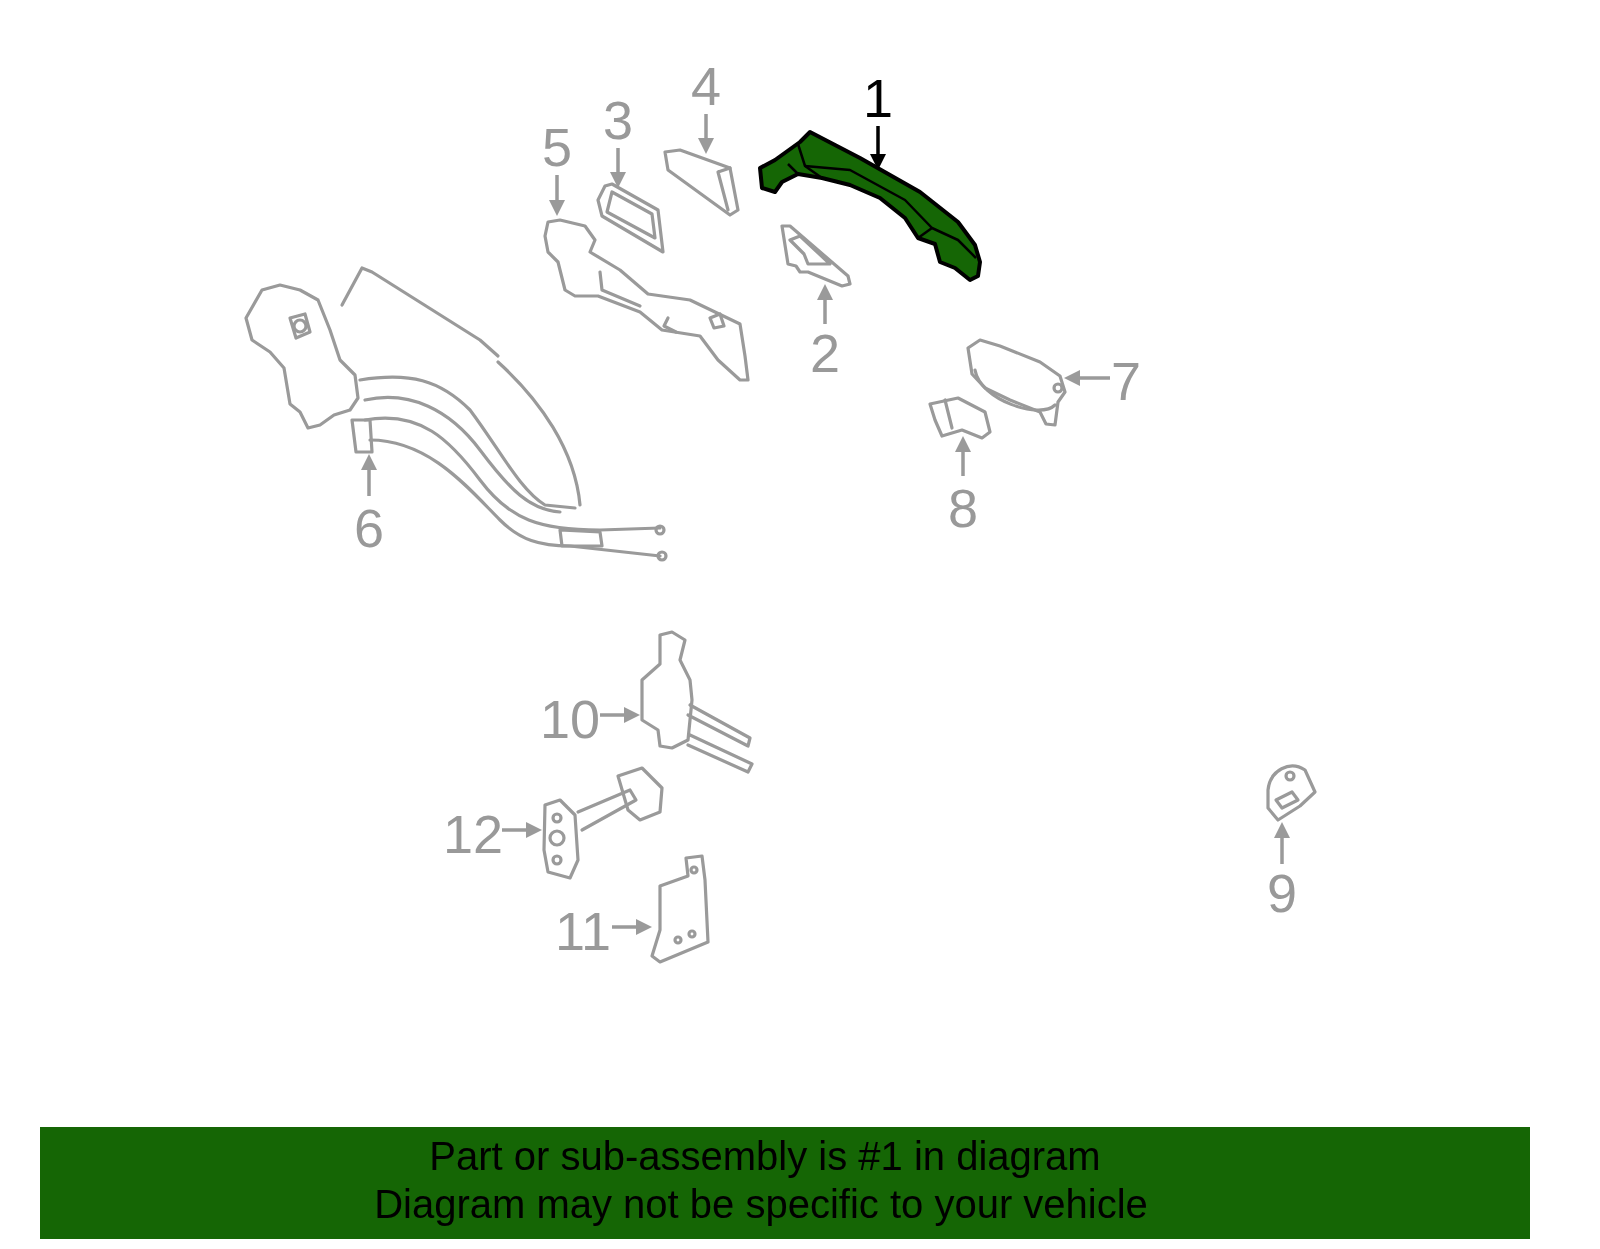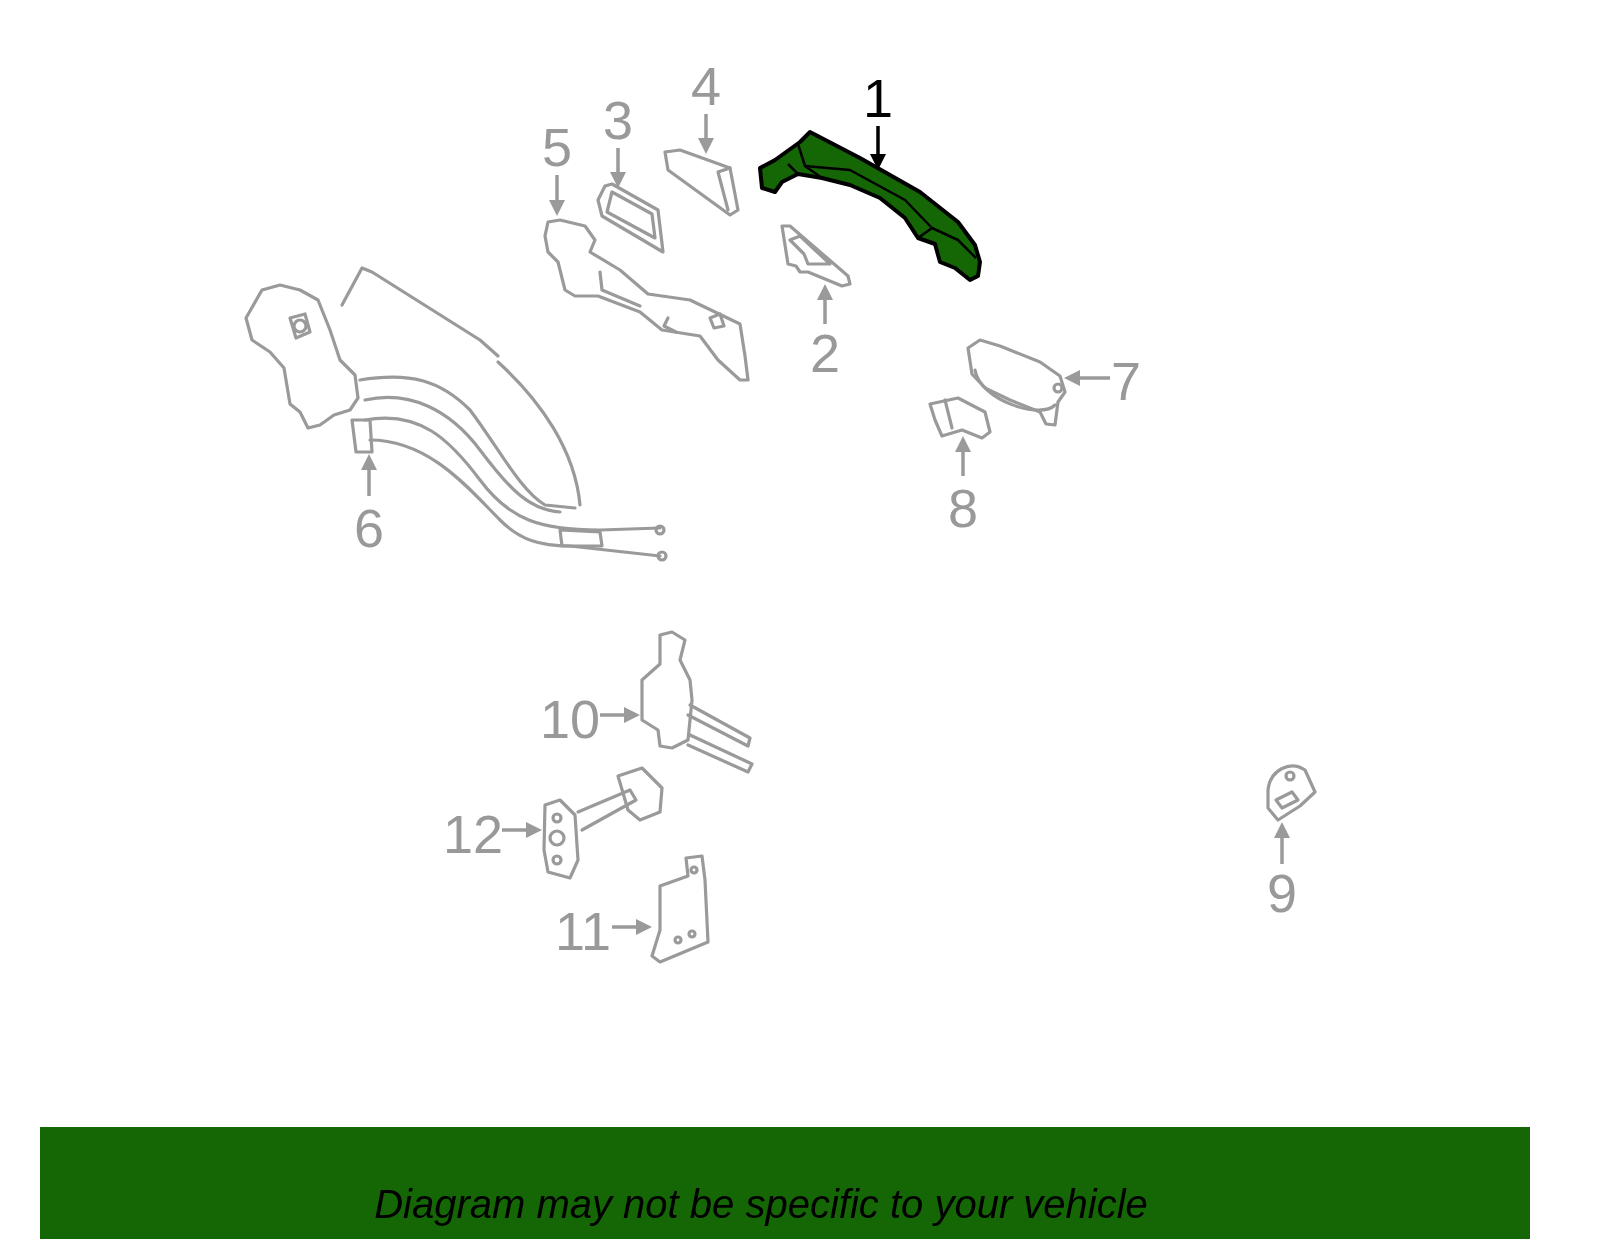--- a/index.html
+++ b/index.html
@@ -13,21 +13,21 @@
     .arrow-line.active { stroke: #000; }
     .arrow-head.active { fill: #000; }
     .hl { fill: #156605; stroke: #000; stroke-width: 4; stroke-linejoin: round; }
     .hl-detail { fill: none; stroke: #000; stroke-width: 2.5; stroke-linejoin: round; }
     #banner {
       position: absolute; left: 40px; top: 1127px; width: 1490px; height: 112px;
       background: #156605; color: #000; text-align: center;
     }
     #banner .line { position: absolute; left: 0; width: 1490px; font-size: 40px; line-height: 48px; }
     #banner .l1 { top: 5px; left: -20px; }
-    #banner .l2 { top: 53px; left: -24px; font-style: italic; }
+    #banner .l2 { top: 53px; left: -24px; }
   </style>
 </head>
 <body>
 
 <svg id="diagram" viewBox="0 0 1600 1249" xmlns="http://www.w3.org/2000/svg">
 
   <g>
     <path class="hl" d="M760,168 L775,160 L800,142 L810,132 L860,158 L920,192 L958,222 L975,245 L980,262 L978,276 L970,280 L955,268 L940,262 L935,244 L918,238 L905,218 L880,198 L850,185 L822,178 L798,174 L782,182 L775,192 L762,188 Z"></path>
     <path class="hl-detail" d="M798,144 L805,166 L822,178"></path>
     <path class="hl-detail" d="M805,166 L850,170 L905,200 L932,228 L958,240 L976,258"></path>
@@ -167,14 +167,15 @@
     <circle class="part" cx="692" cy="934" r="3"></circle>
   </g>
   <g>
     <line class="arrow-line" x1="612" y1="927" x2="640" y2="927"></line>
     <polygon class="arrow-head" points="636,919 636,935 652,927"></polygon>
     <text class="callout" x="583" y="950" text-anchor="middle">11</text>
   </g>
 </svg>
 
 <div id="banner">
+  <div class="line l1">Part or sub-assembly is #1 in diagram</div>
   <div class="line l2">Diagram may not be specific to your vehicle</div>
 </div>
 
 </body></html>

